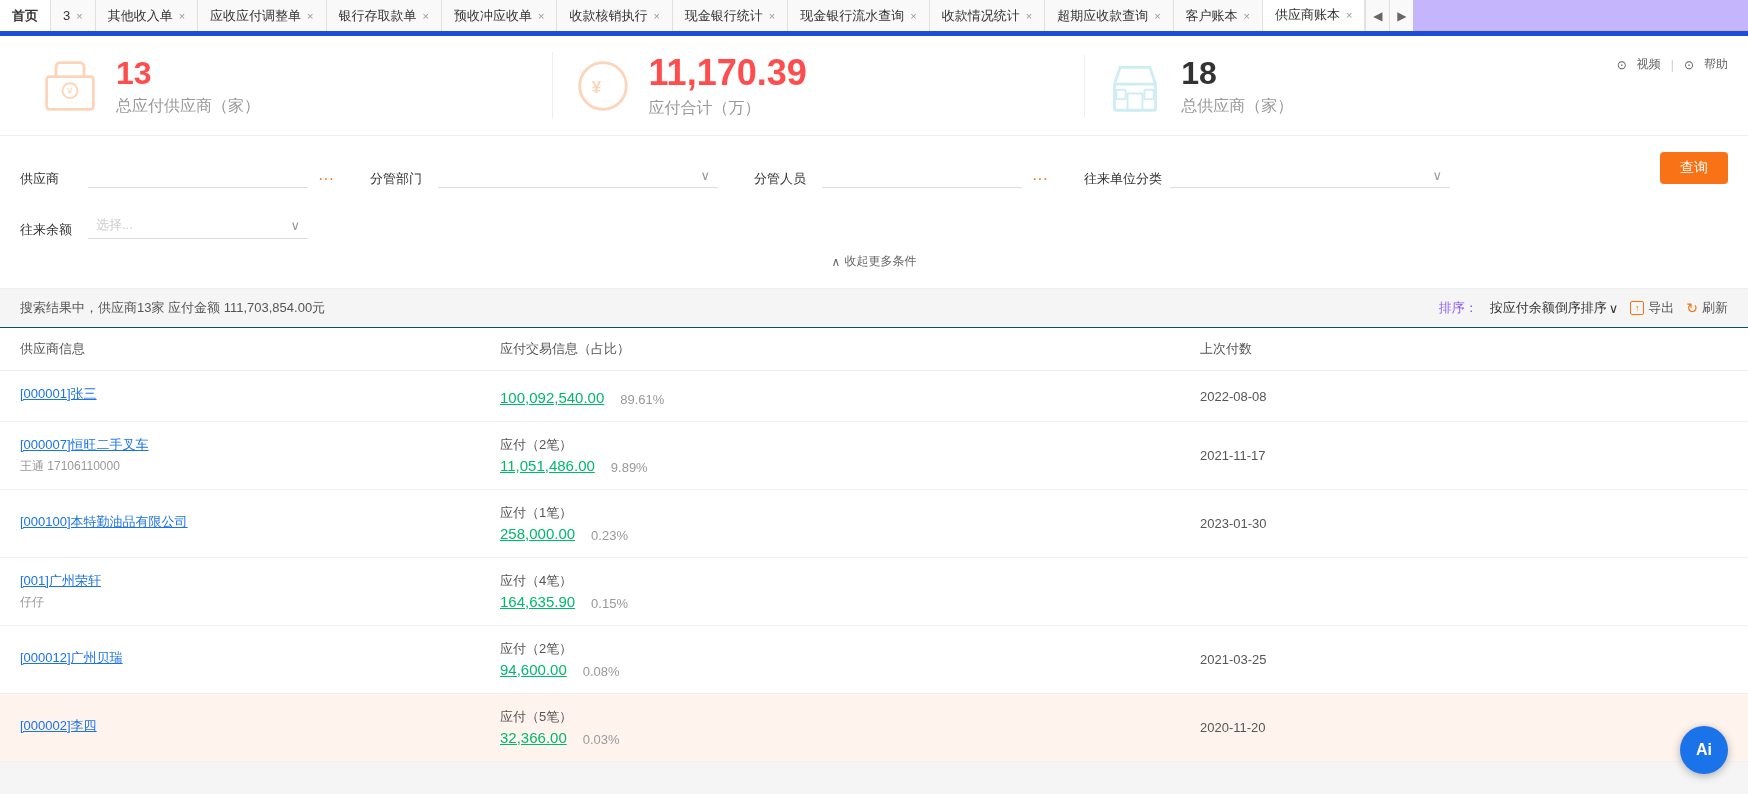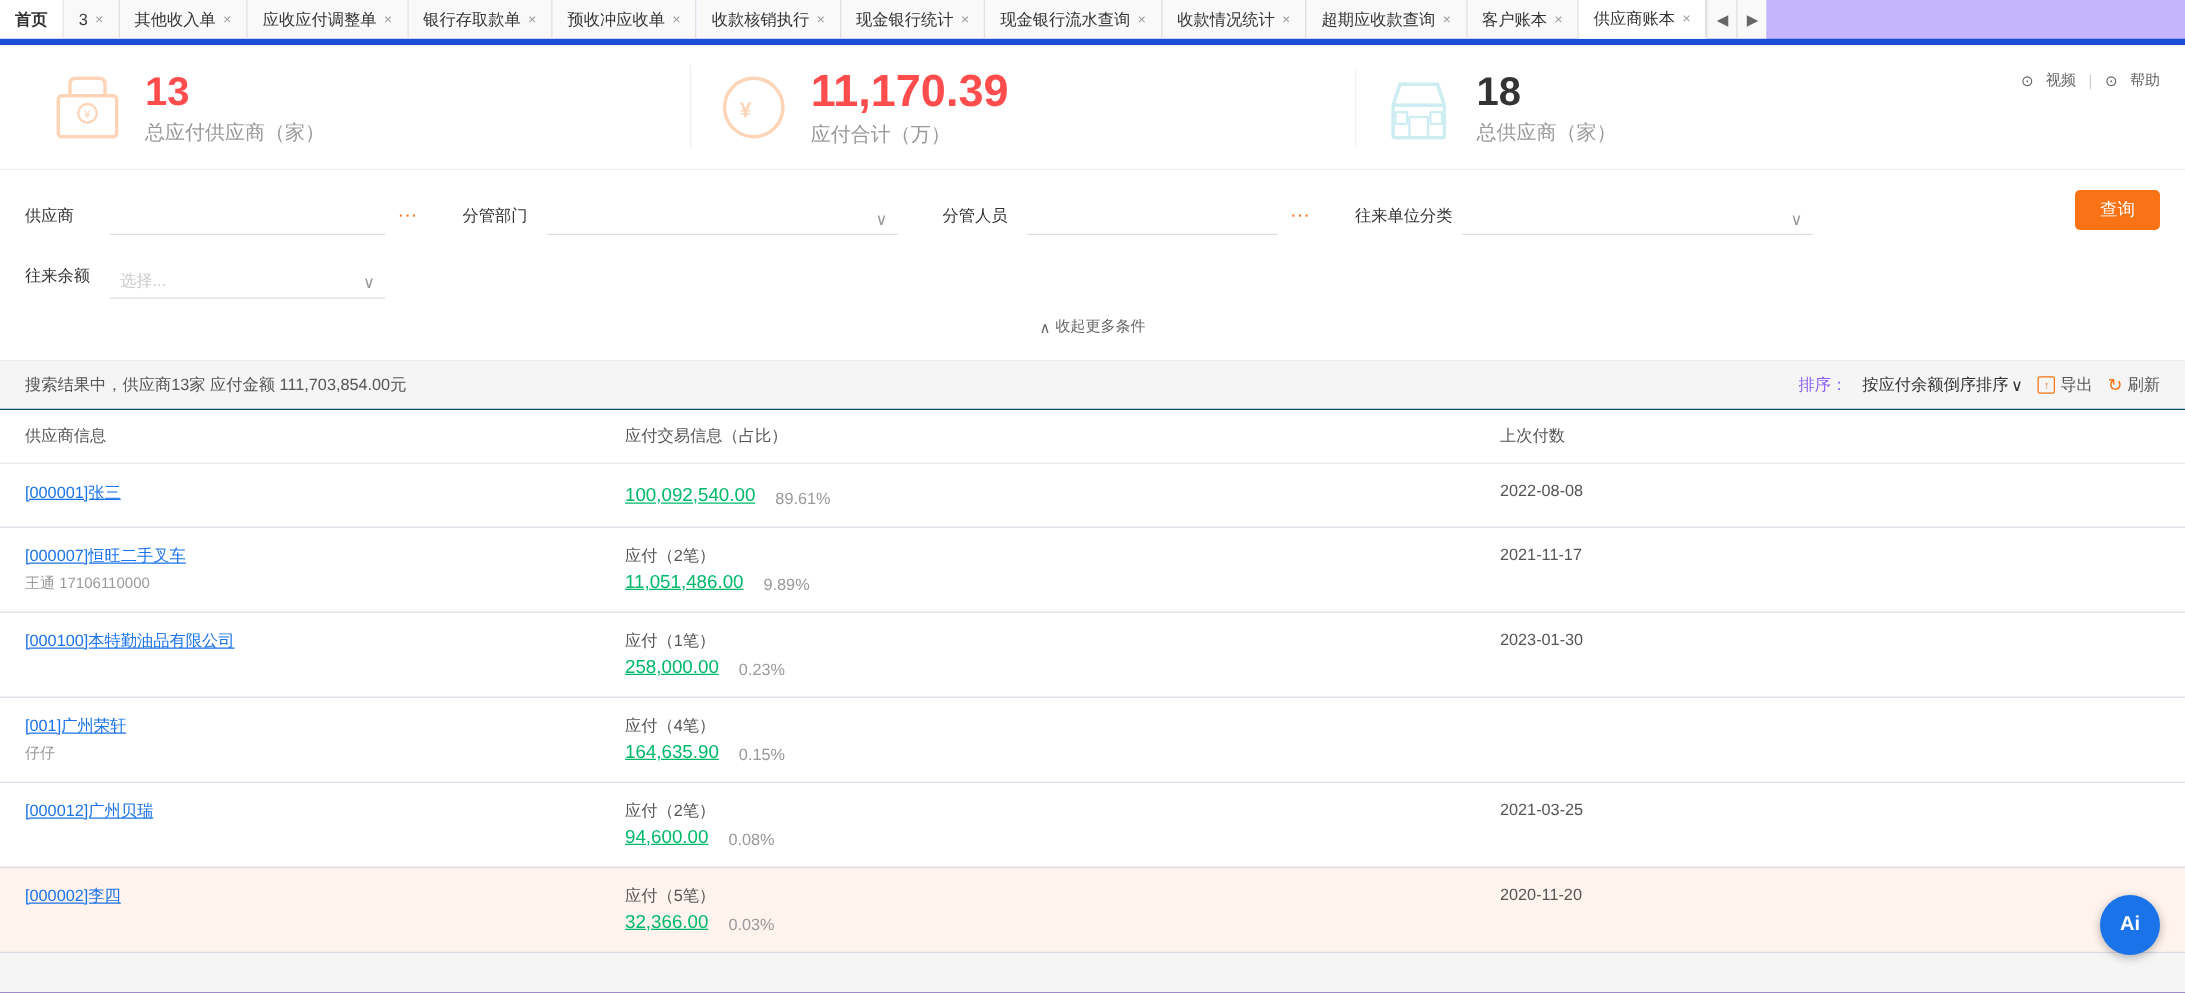--- a/index.html
+++ b/index.html
@@ -115,21 +115,21 @@
     }
     .filter-row {
       display: flex;
       align-items: center;
       gap: 16px;
       margin-bottom: 8px;
     }
     .filter-row:last-child { margin-bottom: 0; }
     .filter-item {
       display: flex;
-      align-items: flex-start;
+      align-items: flex-end;
       gap: 8px;
       margin-top: 16px;
     }
     .filter-label {
       color: #333;
       font-size: 13px;
       white-space: nowrap;
       min-width: 60px;
     }
     .filter-input {
@@ -246,21 +246,21 @@
       font-weight: 500;
     }
     .col-supplier { flex: 0 0 480px; }
     .col-transaction { flex: 0 0 700px; }
     .col-lastpay { flex: 1; }
 
     .table-row {
       display: flex;
       padding: 14px 20px;
       border-bottom: 1px solid #f0f0f0;
-      align-items: flex-start;
+      align-items: center;
       background: #fff;
     }
     .table-row.highlighted { background: #fff3ee; }
 
     .supplier-name {
       color: #1a73e8;
       cursor: pointer;
       font-size: 13px;
       text-decoration: underline;
     }
@@ -571,15 +571,15 @@
         <div class="transaction-amount">32,366.00</div>
         <span class="transaction-pct">0.03%</span>
       </div>
     </div>
     <div class="col-lastpay">
       <span class="lastpay">2020-11-20</span>
     </div>
   </div>
 </div>
 
-<div style="position:fixed; bottom:30px; right:20px; background:#1a73e8; color:#fff; width:48px; height:48px; border-radius:50%; display:flex; align-items:center; justify-content:center; font-size:16px; font-weight:bold; cursor:pointer; box-shadow: 0 2px 8px rgba(0,0,0,0.3);">
+<div style="position:fixed; bottom:20px; right:20px; background:#1a73e8; color:#fff; width:48px; height:48px; border-radius:50%; display:flex; align-items:center; justify-content:center; font-size:16px; font-weight:bold; cursor:pointer; box-shadow: 0 2px 8px rgba(0,0,0,0.3);">
   <span>Ai</span>
 </div>
 
 </body></html>

